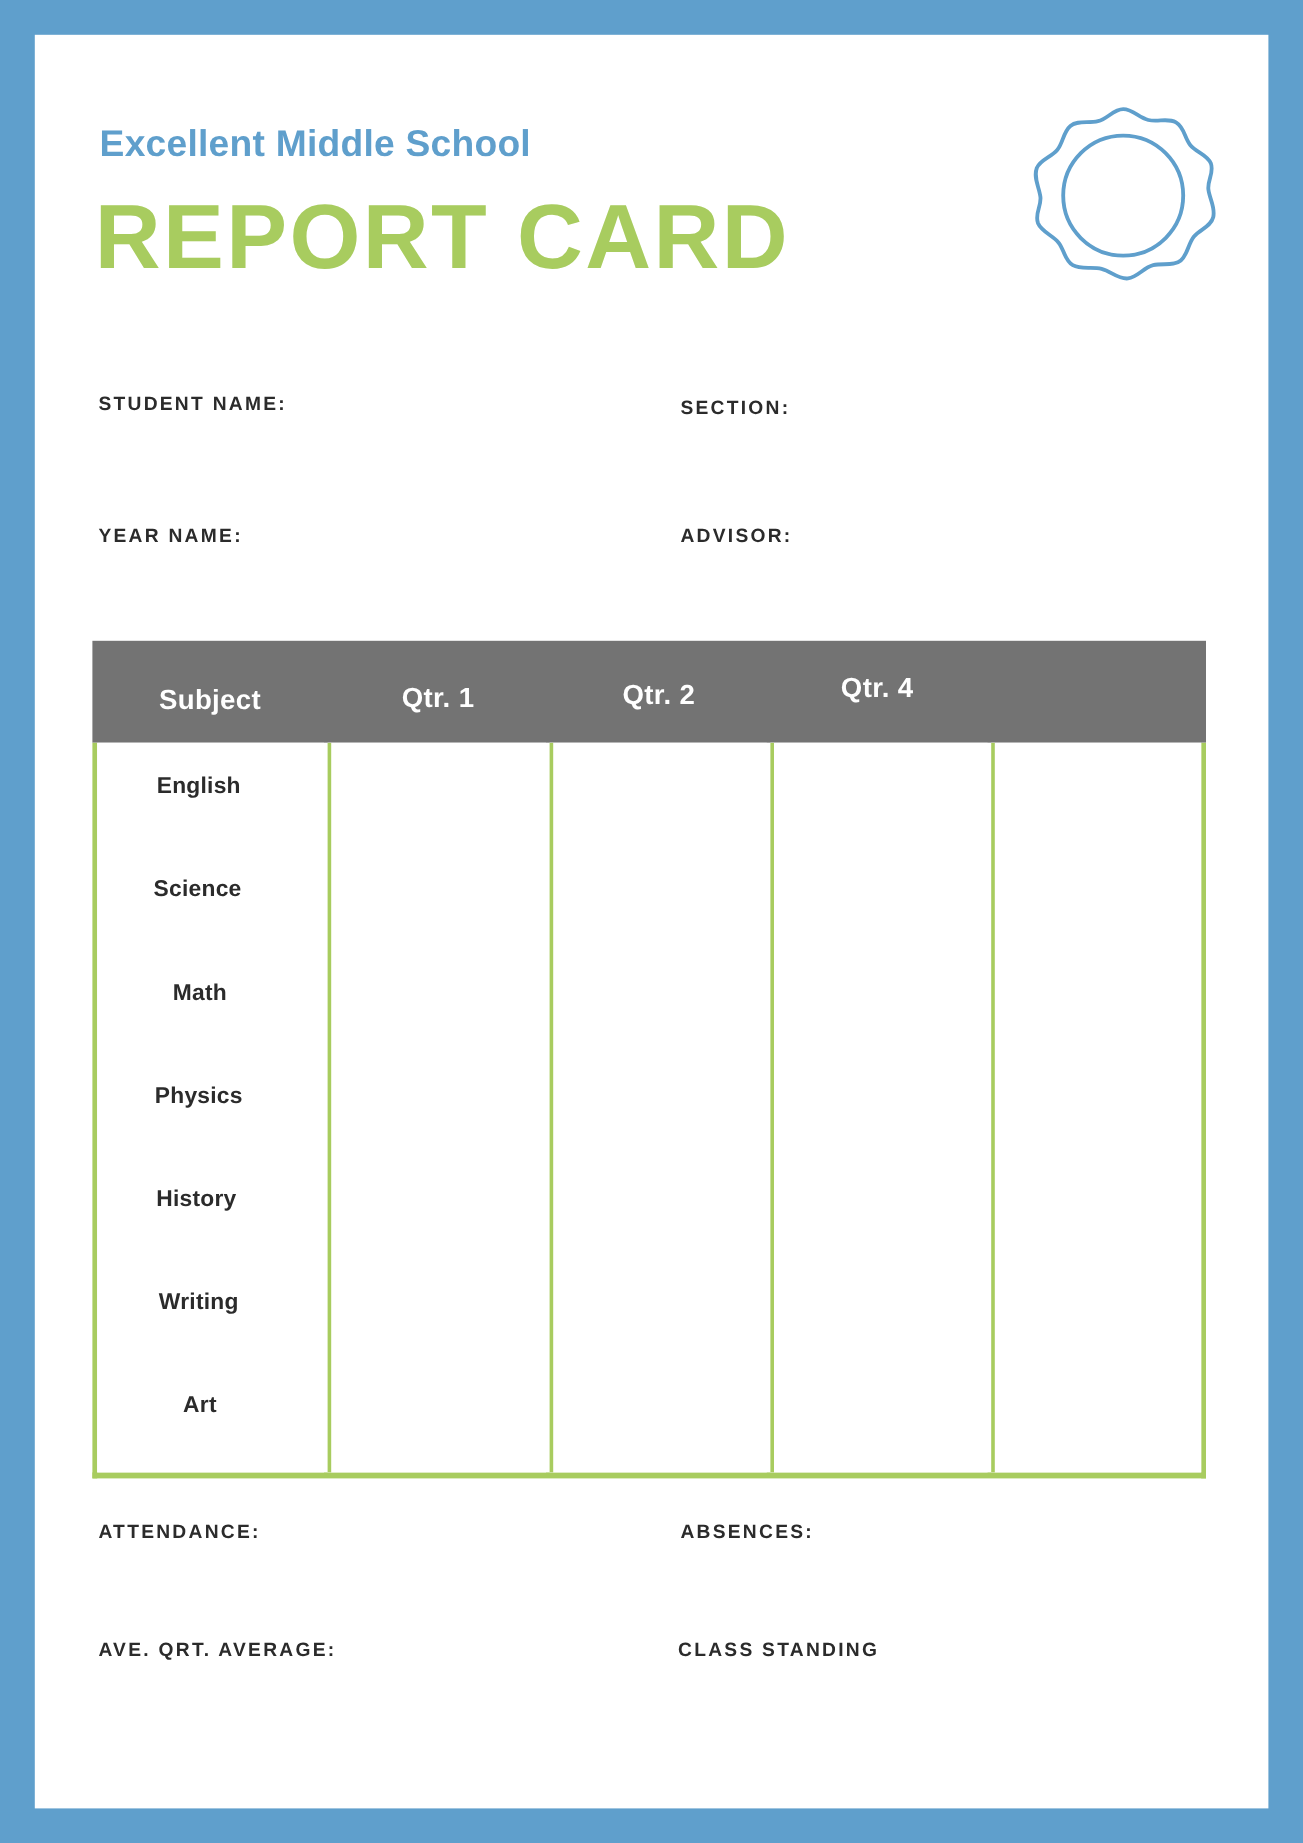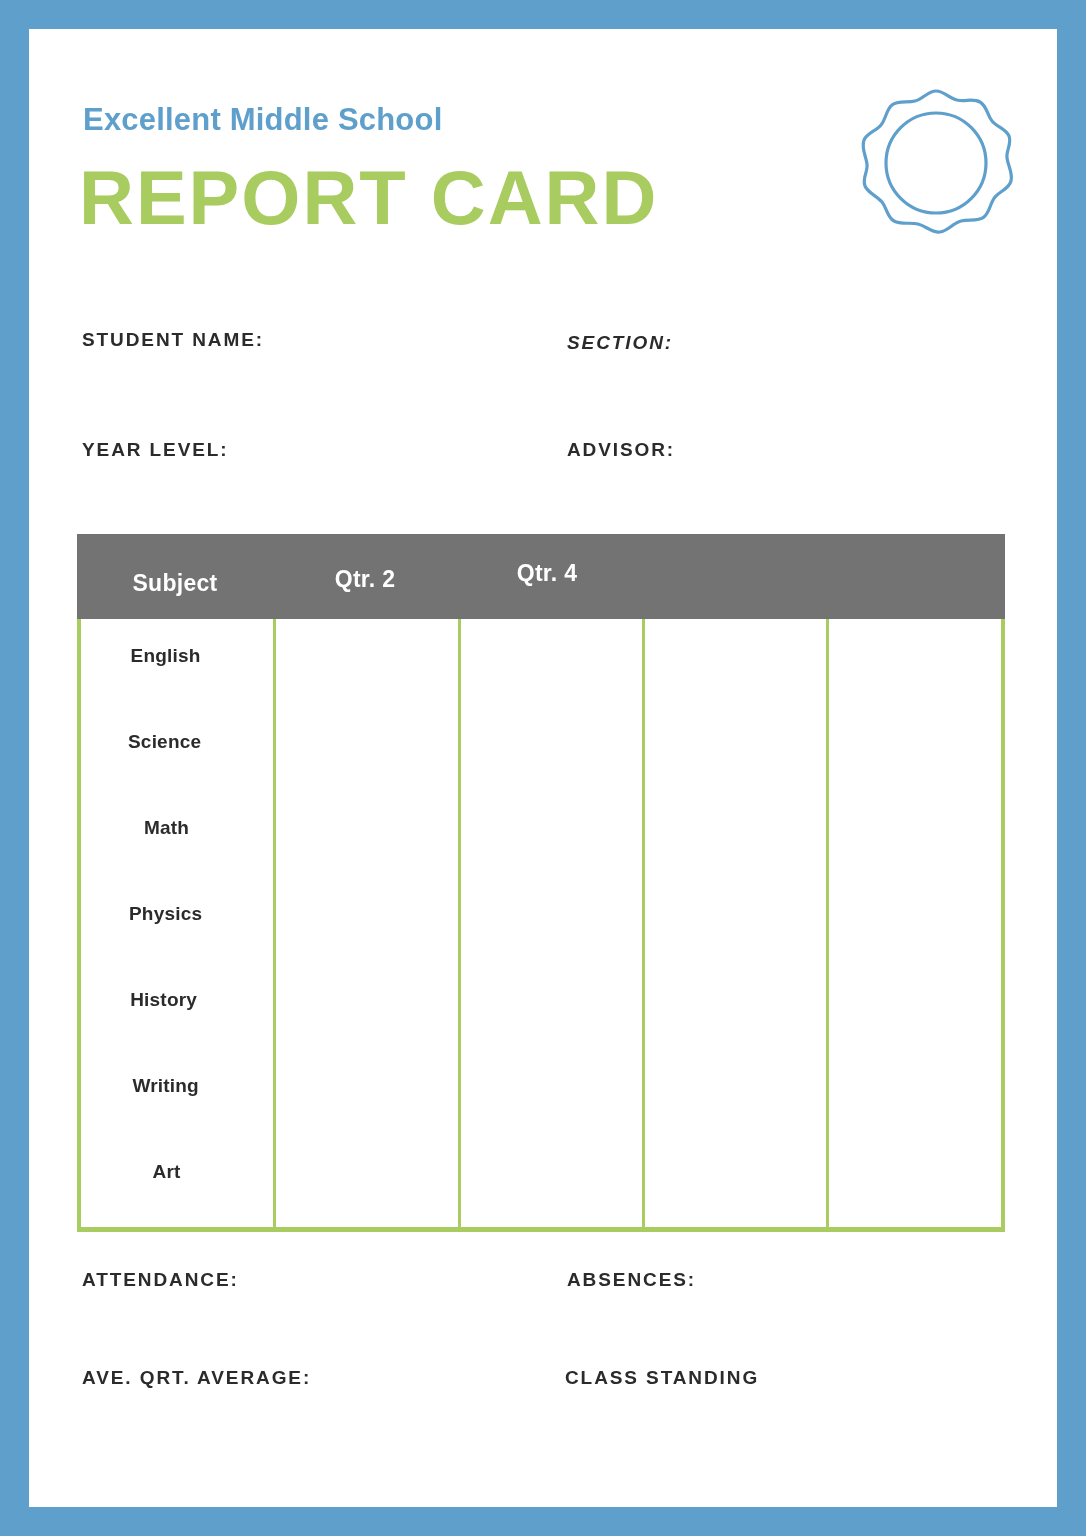--- a/index.html
+++ b/index.html
@@ -60,29 +60,29 @@
     position: absolute;
     left: 827px;
     top: 55px;
     width: 160px;
     height: 160px;
   }
 
   
   .field-label {
     position: absolute;
-    font-size: 19px;
+    font-size: 16px;
     font-weight: bold;
     color: #2b2b2b;
     letter-spacing: 1.9px;
     white-space: nowrap;
   }
 
   #lbl-student-name { left: 53px;  top: 300px; }
-  #lbl-section      { left: 538px; top: 303px; font-style: italic; }
+  #lbl-section      { left: 538px; top: 303px; }
   #lbl-year-level   { left: 53px;  top: 410px; }
   #lbl-advisor      { left: 538px; top: 410px; text-align: center; }
 
   
   #grade-table {
     position: absolute;
     left: 48px;
     top: 505px;
     width: 928px;
   }
@@ -196,28 +196,31 @@
                  C11 49 20 47 25 41
                  C30 35 30 26 36 21
                  C42 16 51 19 59 17
                  C67 15 72 7 80 7 Z" fill="none" stroke="#5f9fcc" stroke-width="3.2" stroke-linejoin="round"></path>
         <circle cx="80" cy="79" r="50" fill="none" stroke="#5f9fcc" stroke-width="3.2"></circle>
       </svg>
     </div>
 
     <div class="field-label" id="lbl-student-name">STUDENT NAME:</div>
     <div class="field-label" id="lbl-section">SECTION:</div>
-    <div class="field-label" id="lbl-year-level">YEAR LEVEL:</div>
+    <div class="field-label" id="lbl-year-level">YEAR NAME:</div>
     <div class="field-label" id="lbl-advisor">ADVISOR:</div>
 
     <div id="grade-table">
 
       <div id="table-header">
         <div class="th th-subject">
             <span>Subject</span>
+          </div>
+        <div class="th th-q1">
+            <span>Qtr. 1</span>
           </div>
         <div class="th th-q2">
             <span>Qtr. 2</span>
           </div>
         <div class="th th-q4">
             <span>Qtr. 4</span>
           </div>
       </div>
 
       <div id="table-body">

